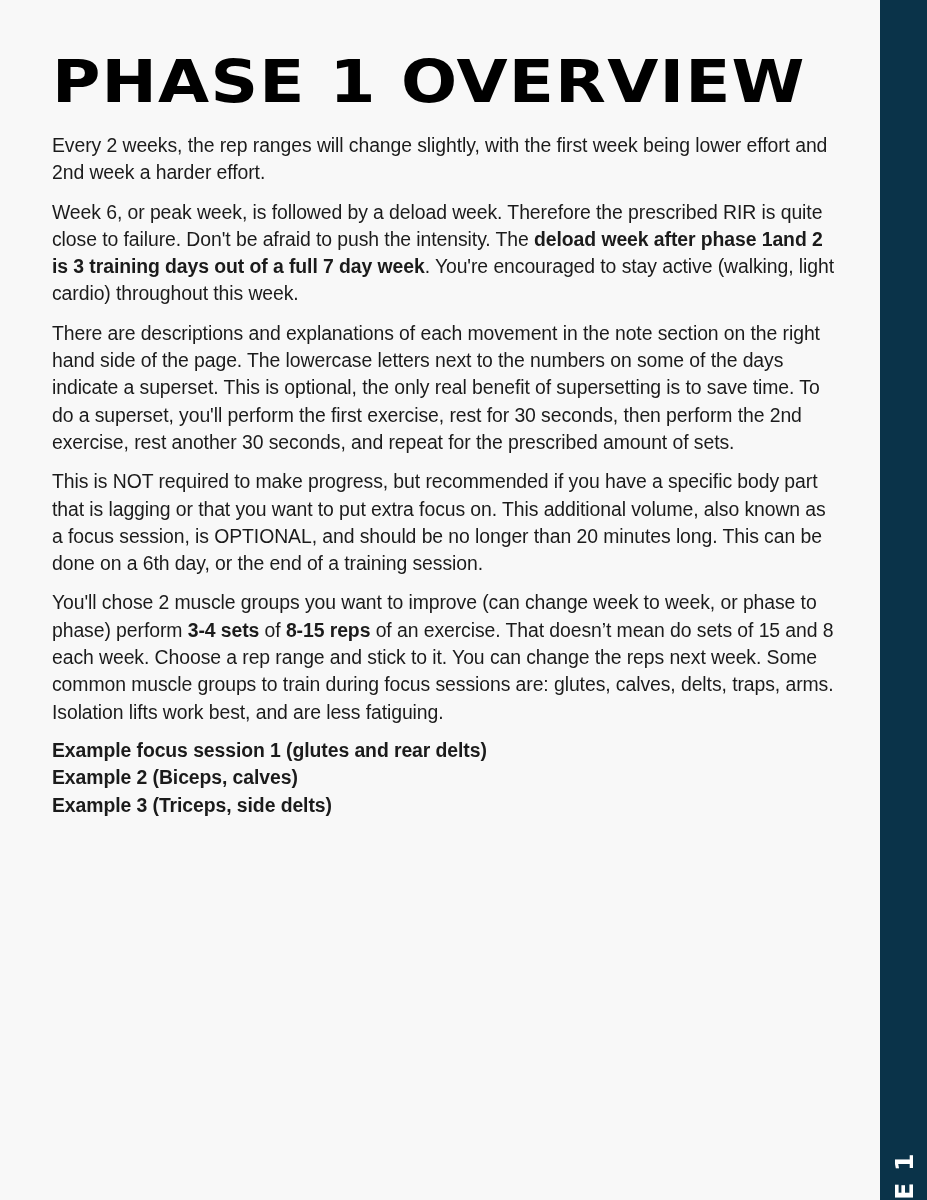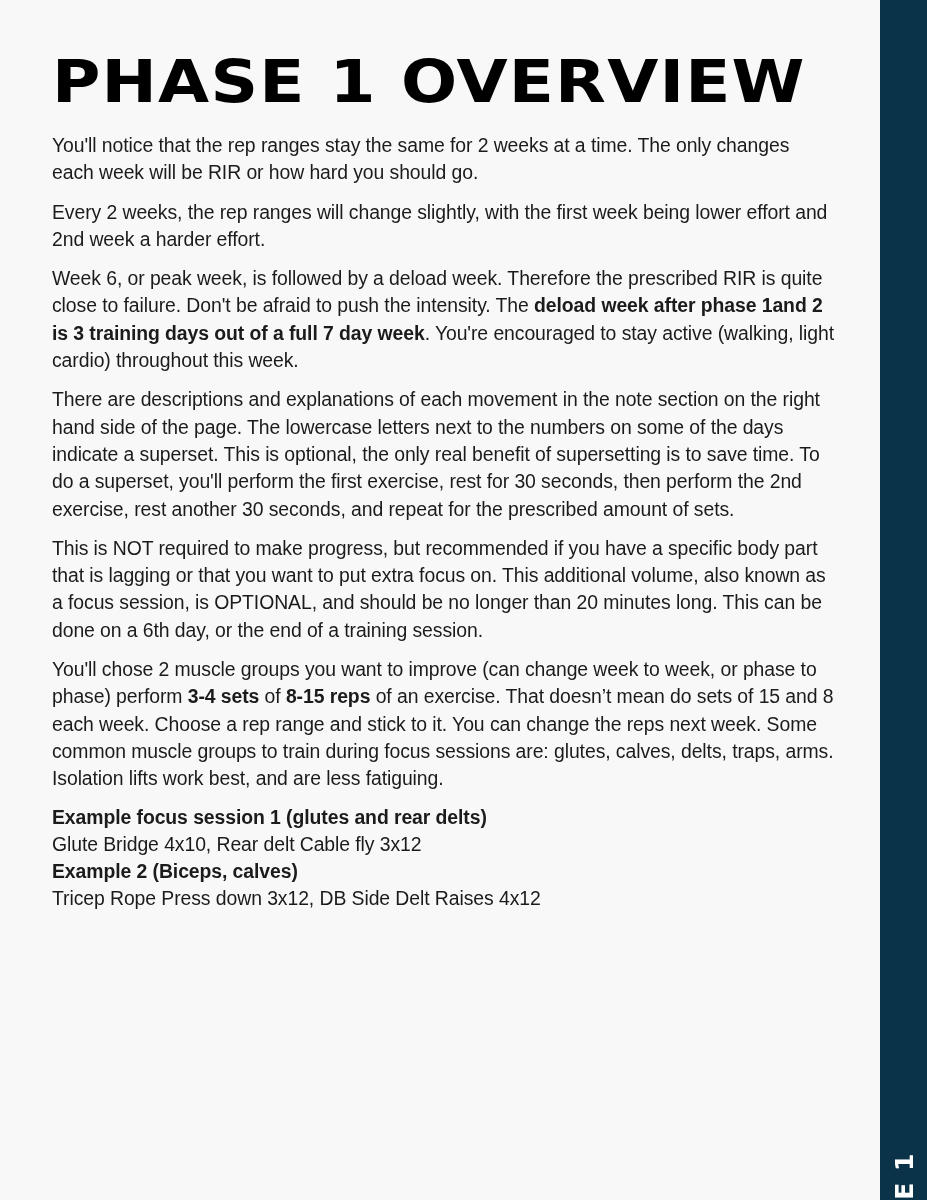--- a/index.html
+++ b/index.html
@@ -119,45 +119,43 @@
 <body style="background: rgb(248, 248, 248);">
 
 <div class="page">
 
   <div class="content">
 
     <h1 class="page-title">PHASE 1 OVERVIEW</h1>
 
     <div class="body-text">
 
-      <p class="para">You'll notice that the rep ranges stay the same for 2 weeks at a time. The only changes each week will be RIR or how hard you should go.</p>
 
       <p class="para">Every 2 weeks, the rep ranges will change slightly, with the first week being lower effort and 2nd week a harder effort.</p>
 
       <p class="para">
         <span>Week 6, or peak week, is followed by a deload week. Therefore the prescribed RIR is quite close to failure. Don't be afraid to push the intensity. The </span><b>deload week after phase 1and 2 is 3 training days out of a full 7 day week</b><span>. You're encouraged to stay active (walking, light cardio) throughout this week.</span>
       </p>
 
       <p class="para">There are descriptions and explanations of each movement in the note section on the right hand side of the page. The lowercase letters next to the numbers on some of the days indicate a superset. This is optional, the only real benefit of supersetting is to save time. To do a superset, you'll perform the first exercise, rest for 30 seconds, then perform the 2nd exercise, rest another 30 seconds, and repeat for the prescribed amount of sets.</p>
 
 
       <p class="para">This is NOT required to make progress, but recommended if you have a specific body part that is lagging or that you want to put extra focus on. This additional volume, also known as a focus session, is OPTIONAL, and should be no longer than 20 minutes long. This can be done on a 6th day, or the end of a training session.</p>
 
       <p class="para">
         <span>You'll chose 2 muscle groups you want to improve (can change week to week, or phase to phase) perform </span><b>3-4 sets</b><span> of </span><b>8-15 reps</b><span> of an exercise. That doesn’t mean do sets of 15 and 8 each week. Choose a rep range and stick to it. You can change the reps next week. Some common muscle groups to train during focus sessions are: glutes, calves, delts, traps, arms. Isolation lifts work best, and are less fatiguing.</span>
       </p>
 
       <div class="example-block">
 
         <div class="para tight ex-head">Example focus session 1 (glutes and rear delts)</div>
-        <div class="para tight">Glute Bridge 4x10, Rear delt Cable fly 3x12</div>
 
         <div class="para tight ex-head">Example 2 (Biceps, calves)</div>
 
-        <div class="para tight">Tricep Rope Press down 3x12, DB Side Delt Raises 4x12</div>
+        <div class="para tight ex-head">Example 3 (Triceps, side delts)</div>
 
       </div>
 
     </div>
   </div>
 
   <div class="rail" style="background: rgb(10, 51, 73);">
     <div class="rail-label" style="color: rgb(255, 255, 255);">INTRO TO PHASE 1</div>
   </div>
 

